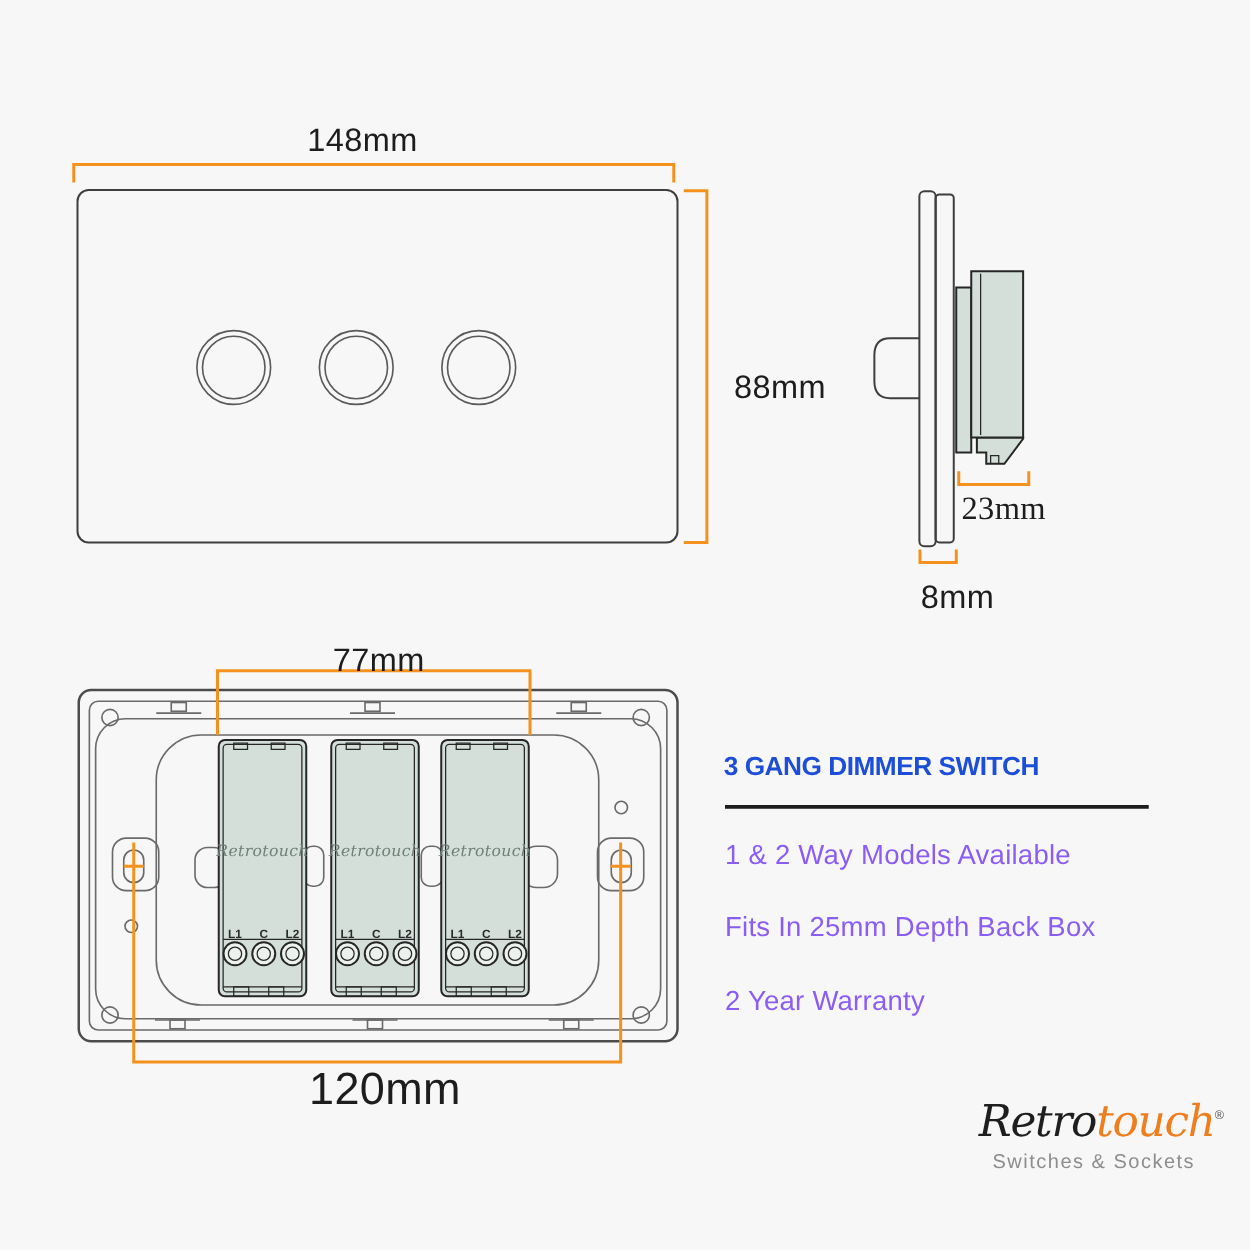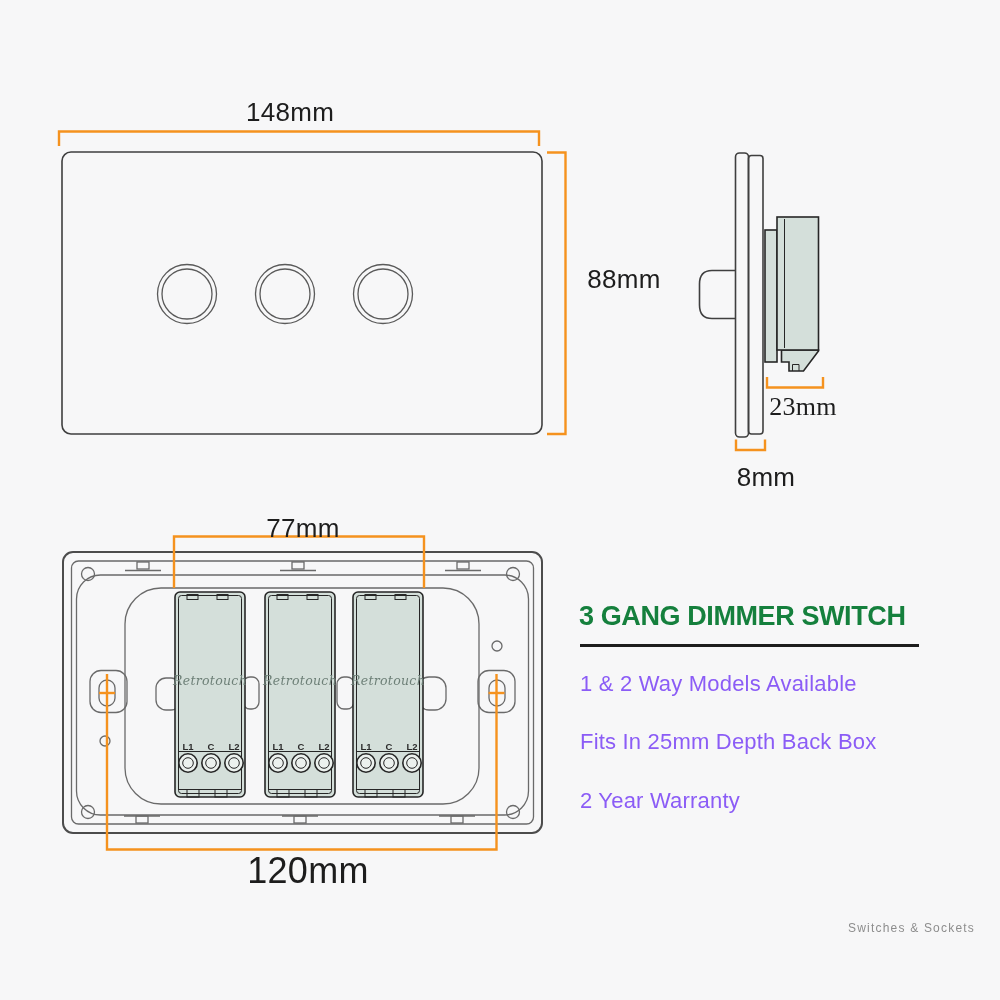--- a/index.html
+++ b/index.html
@@ -22,36 +22,36 @@
   .script-txt{font:italic 12.5px "DejaVu Serif", serif;fill:var(--script-grey,#6E8078);letter-spacing:.3px;}
   .term-lbl{font:bold 9.5px "Liberation Sans", sans-serif;fill:#2B2B2B;}
   
   .dim-label{
     position:absolute;transform:translate(-50%,-50%);
     font-size:26px;letter-spacing:.3px;white-space:nowrap;line-height:1;text-align:right;
   }
   .dim-label.big{font-size:36px;}
   .product-title{
     position:absolute;left:579px;top:603px;
-    font-size:27px;font-weight:700;letter-spacing:-.4px;
-    color:#15803d;white-space:nowrap;line-height:1;
+    font-size:21px;font-weight:700;letter-spacing:-.4px;
+    color:#1d4ed8;white-space:nowrap;line-height:1;
   }
   .title-rule{position:absolute;left:580px;top:644px;width:339px;height:2.5px;background:#1D1D1D;}
   .feature{
     position:absolute;left:580px;font-size:22px;color:#8b5cf6;
     white-space:nowrap;line-height:1.2;letter-spacing:.2px;
   }
   .feature.f0{top:671px;} .feature.f1{top:729px;} .feature.f2{top:788px;text-align:right;}
   .logo{position:absolute;left:783px;top:879px;width:160px;text-align:center;
     font:italic 35px "DejaVu Serif", serif;letter-spacing:-1px;white-space:nowrap;line-height:1.1;}
   .logo .black{color:var(--logo-black,#1E1E1E);}
   .logo .orange{color:var(--logo-orange,#EE7E1E);}
   .logo .mark{font:10px "Liberation Sans",sans-serif;color:#555;vertical-align:14px;letter-spacing:0;}
-  .tagline{position:absolute;left:815px;top:921px;width:160px;text-align:right;
-    font-size:12px;color:var(--tagline-grey,#8D8D8D);letter-spacing:1.2px;white-space:nowrap;}
+  .tagline{position:absolute;left:794px;top:921px;width:160px;text-align:left;
+    font-size:16px;color:var(--tagline-grey,#8D8D8D);letter-spacing:1.2px;white-space:nowrap;}
 </style>
 </head>
 <body>
 
 <div class="stage">
 
   <svg class="linework" width="1000" height="1000" viewBox="0 0 1000 1000">
 
     <g>
       <rect x="62" y="152" width="480" height="282" rx="9" class="s-dark"></rect>
@@ -196,27 +196,28 @@
       </g>
 
       <path d="M174,588 V536.5 H424 V588" class="dim"></path>
       <path d="M107,674 V849.5 H496.5 V674" class="dim"></path>
       <line x1="99" y1="693" x2="115" y2="693" class="dim"></line>
       <line x1="488.5" y1="693" x2="504.5" y2="693" class="dim"></line>
     </g>
   </svg>
 
   <div class="dim-label" style="left:290px;top:112px;">148mm</div>
-  <div class="dim-label" style="left:624px;top:279px;">88mm</div>
+  <div class="dim-label" style="left:624px;top:309px;">88mm</div>
   <div class="dim-label" style="left:803px;top:407px;font-family:Liberation Serif, serif;">23mm</div>
   <div class="dim-label" style="left:766px;top:477px;">8mm</div>
   <div class="dim-label" style="left:303px;top:528px;">77mm</div>
   <div class="dim-label big" style="left:308px;top:871px;">120mm</div>
 
   <div class="product-title">3 GANG DIMMER SWITCH</div>
   <div class="title-rule"></div>
   <div class="feature f0">1 &amp; 2 Way Models Available</div>
   <div class="feature f1">Fits In 25mm Depth Back Box</div>
   <div class="feature f2">2 Year Warranty</div>
 
+  <div class="logo"><span class="black">Retro</span><span class="orange">touch</span><span class="mark">®</span></div>
   <div class="tagline">Switches &amp; Sockets</div>
 
 </div>
 
 </body></html>

